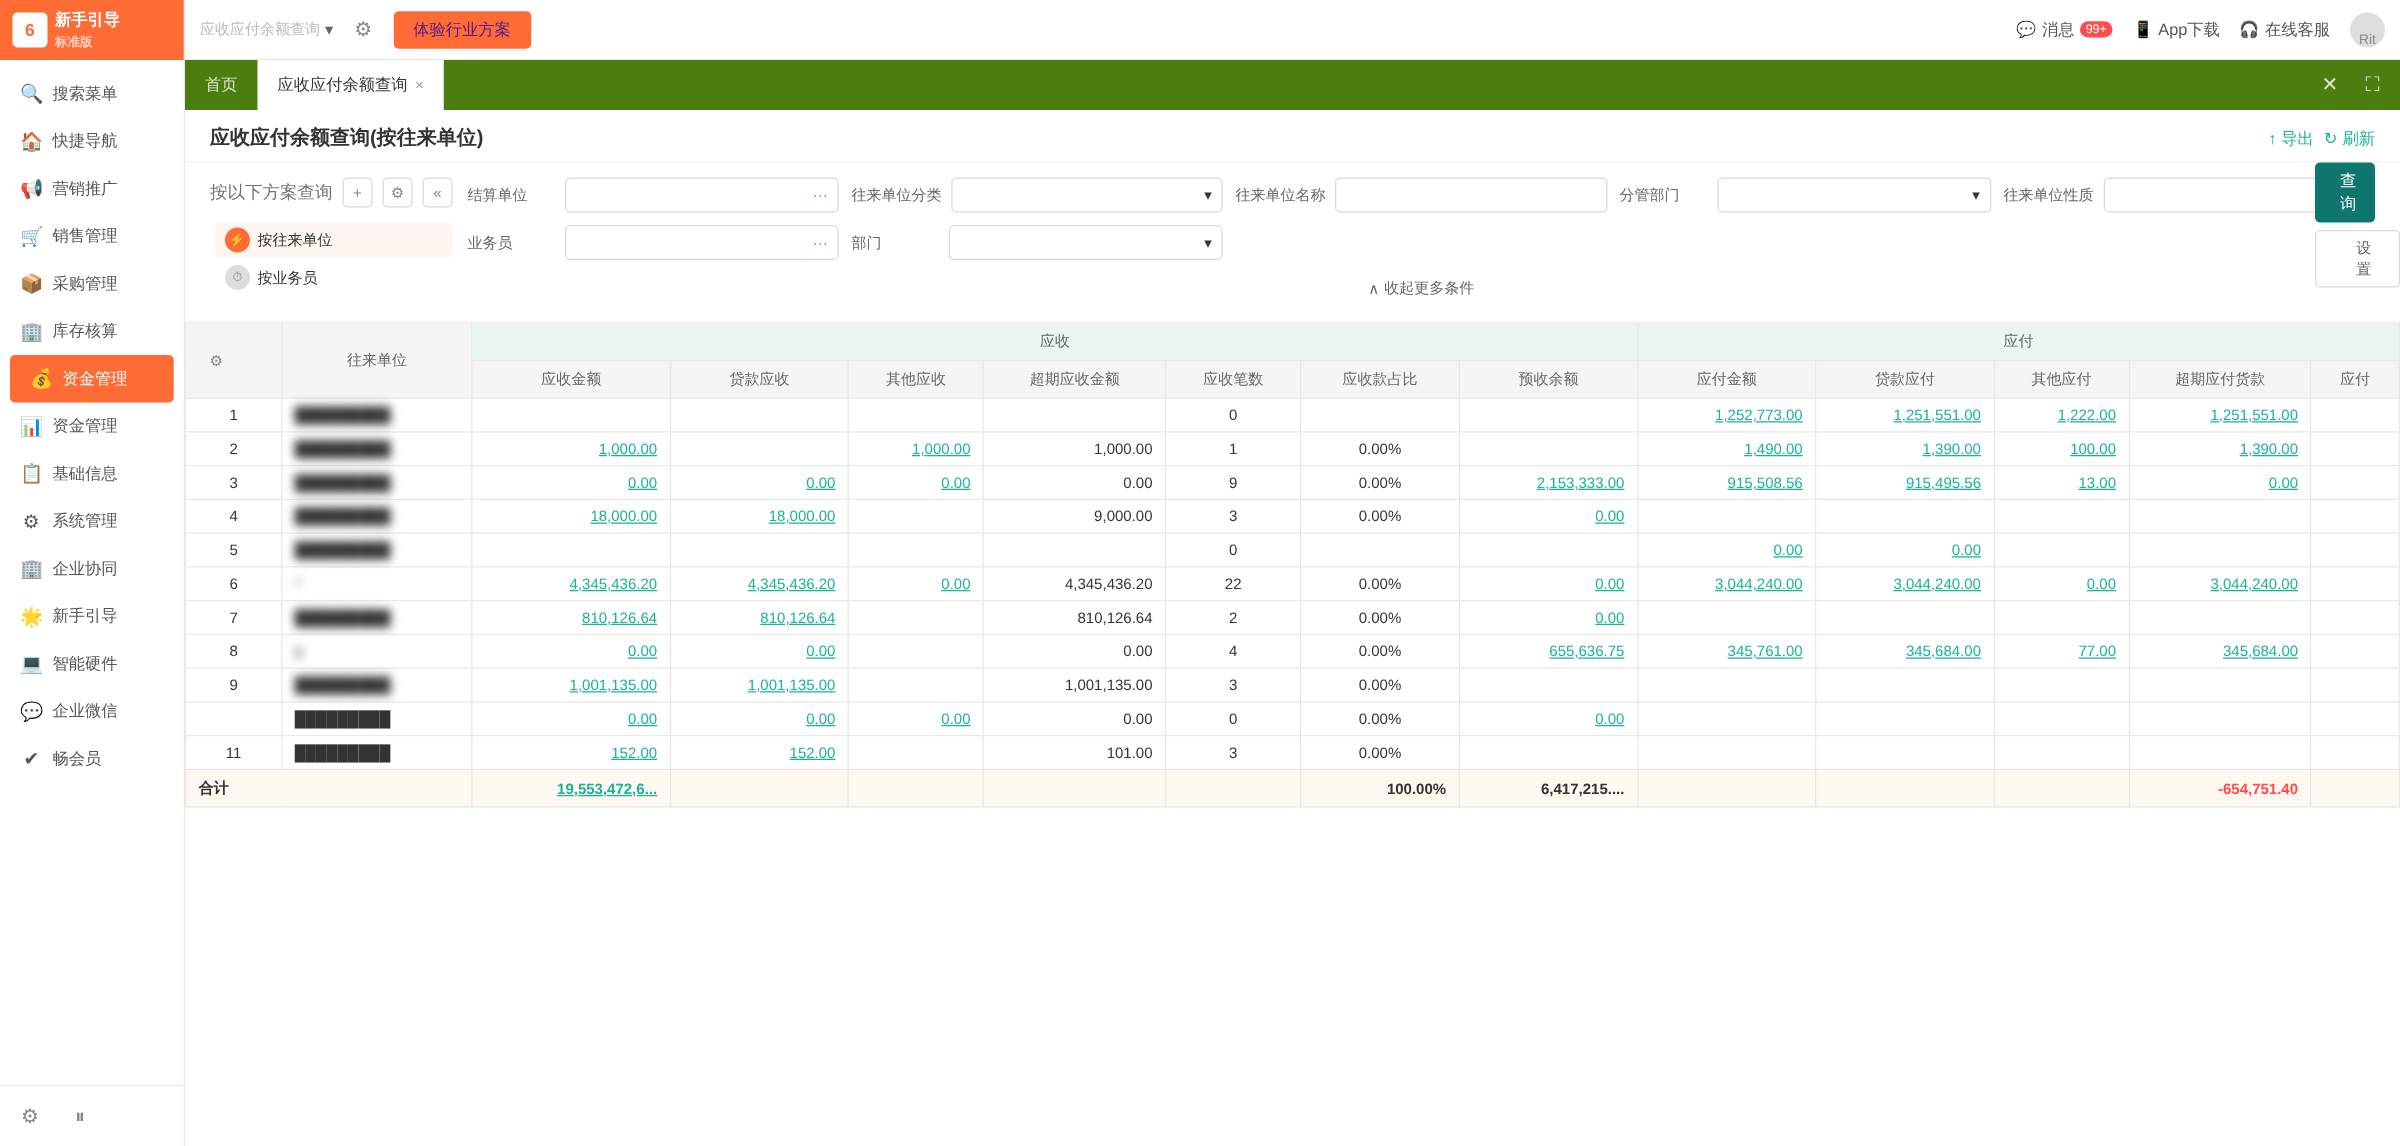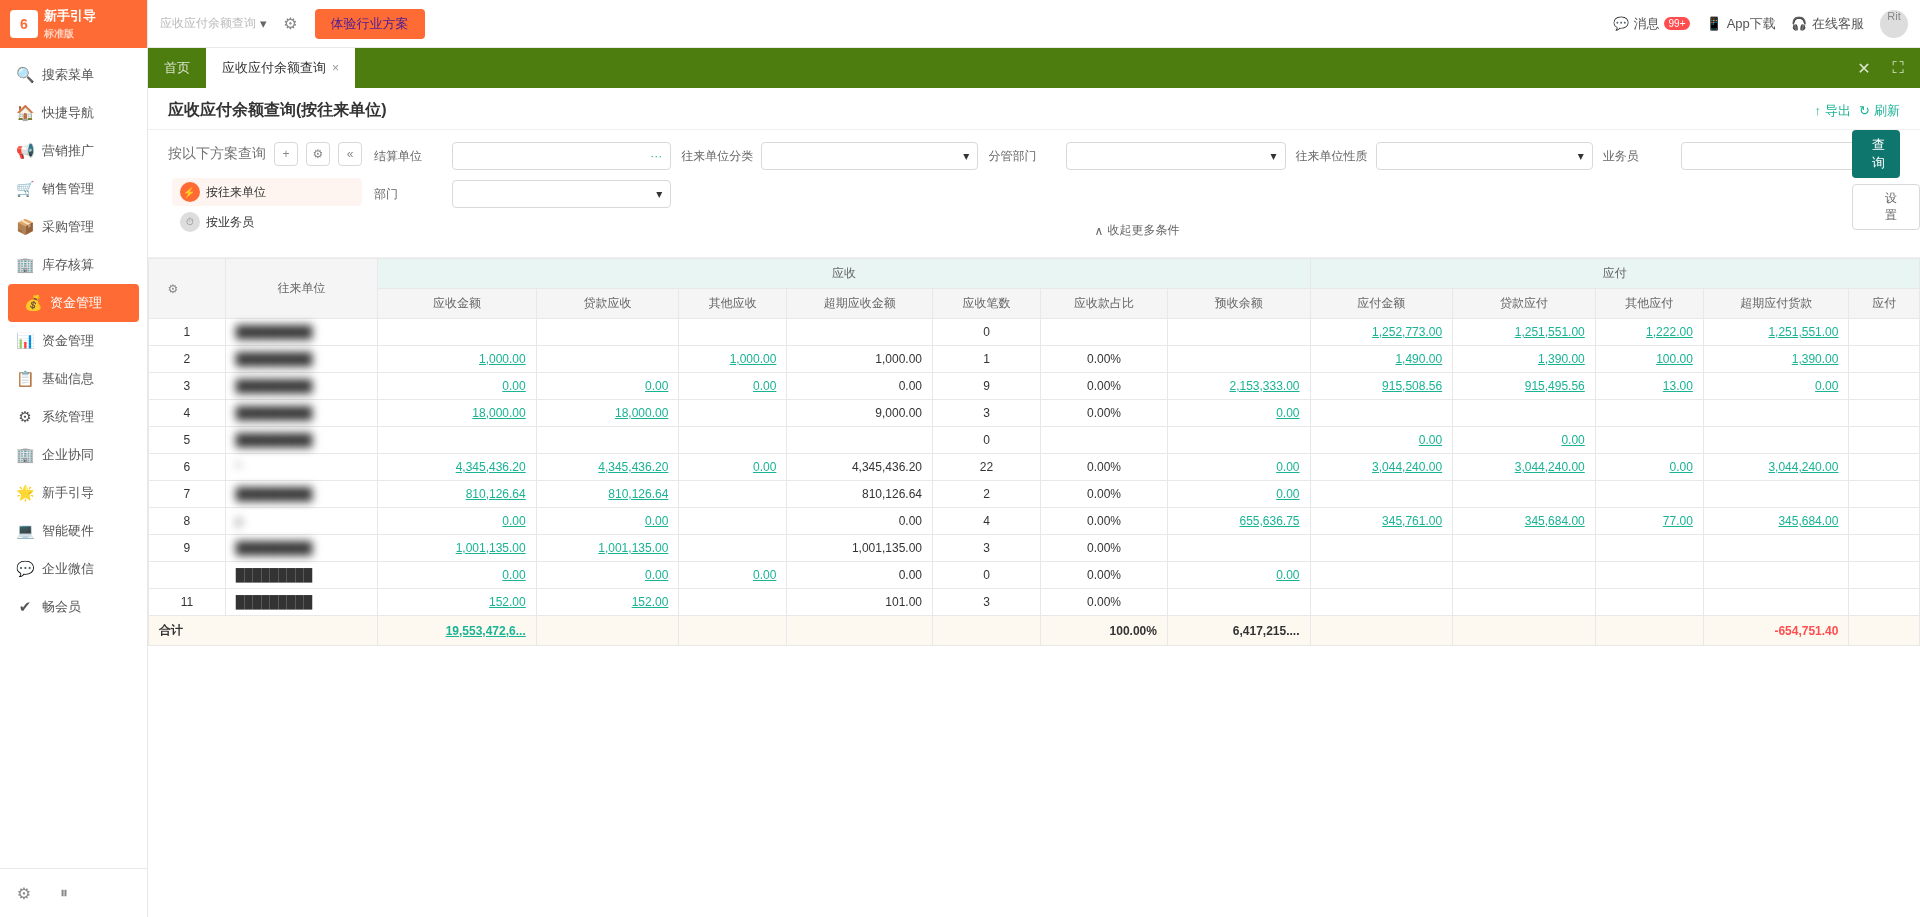--- a/index.html
+++ b/index.html
@@ -56,21 +56,21 @@
     .header-right { margin-left: auto; display: flex; align-items: center; gap: 16px; }
     .header-right-item {
       display: flex; align-items: center; gap: 4px; cursor: pointer; color: #555; font-size: 13px;
     }
     .badge {
       background: #ff4d4f; color: #fff; border-radius: 10px; font-size: 10px;
       padding: 1px 5px; min-width: 18px; text-align: center;
     }
     .header-avatar {
       width: 28px; height: 28px; border-radius: 50%; background: #ddd;
-      display: flex; align-items: flex-start; justify-content: center; font-size: 11px; color: #888;
+      display: flex; align-items: flex-end; justify-content: center; font-size: 11px; color: #888;
     }
 
     
     .tabbar {
       position: fixed; left: 148px; top: 48px; right: 0; height: 40px;
       background: #4d7c0f; display: flex; align-items: center; z-index: 98;
     }
     .tab {
       height: 40px; padding: 0 16px; display: flex; align-items: center; gap: 6px;
       cursor: pointer; font-size: 13px; color: rgba(255,255,255,0.8);
@@ -352,20 +352,24 @@
                 <span></span>
                 <span style="color:#1ab394;">···</span>
               </div>
             </div>
             <div class="filter-row">
               <span class="filter-label">往来单位分类</span>
               <div class="filter-select">
                 <span></span>
                 <span>▾</span>
               </div>
+            </div>
+            <div class="filter-row">
+              <span class="filter-label">往来单位名称</span>
+              <input class="filter-input" type="text" style="">
             </div>
 
             <div class="filter-row">
               <span class="filter-label">分管部门</span>
               <div class="filter-select">
                 <span></span>
                 <span>▾</span>
               </div>
             </div>
             <div class="filter-row">

